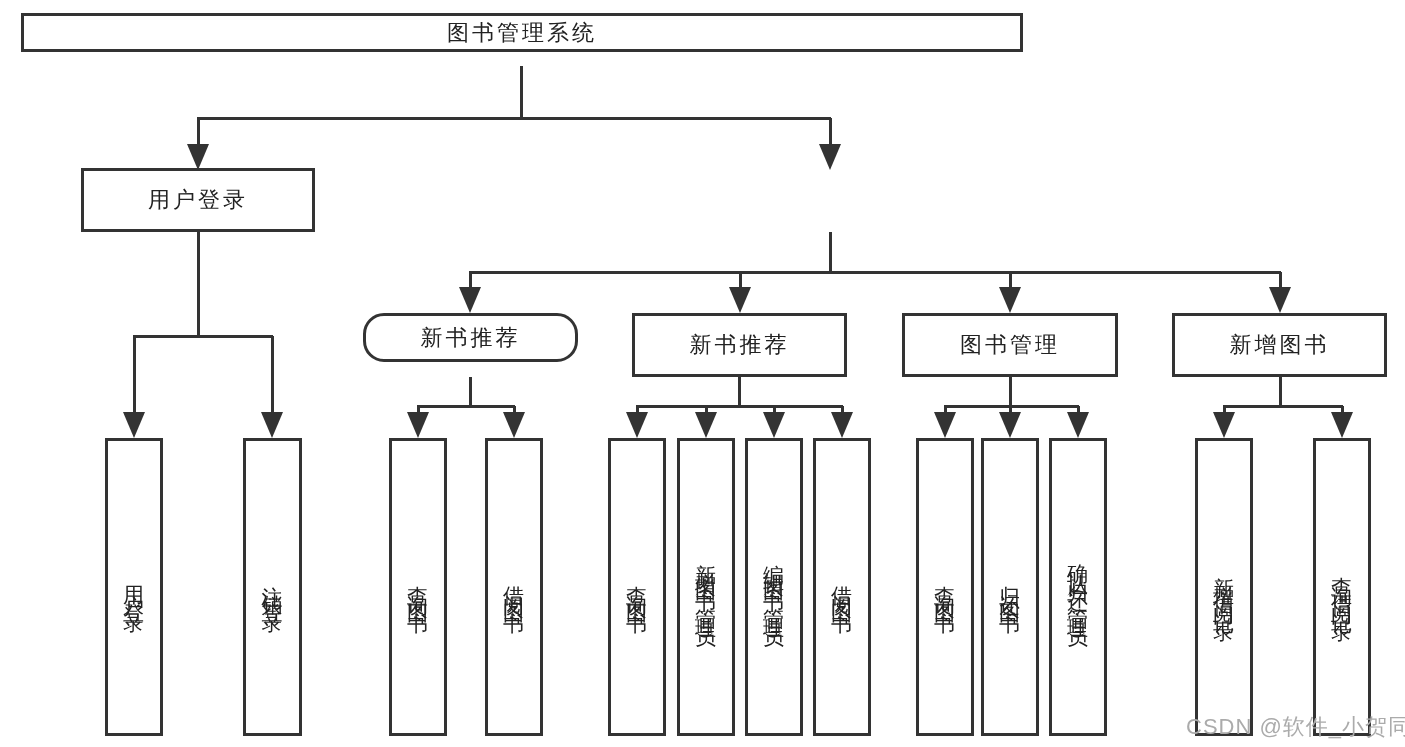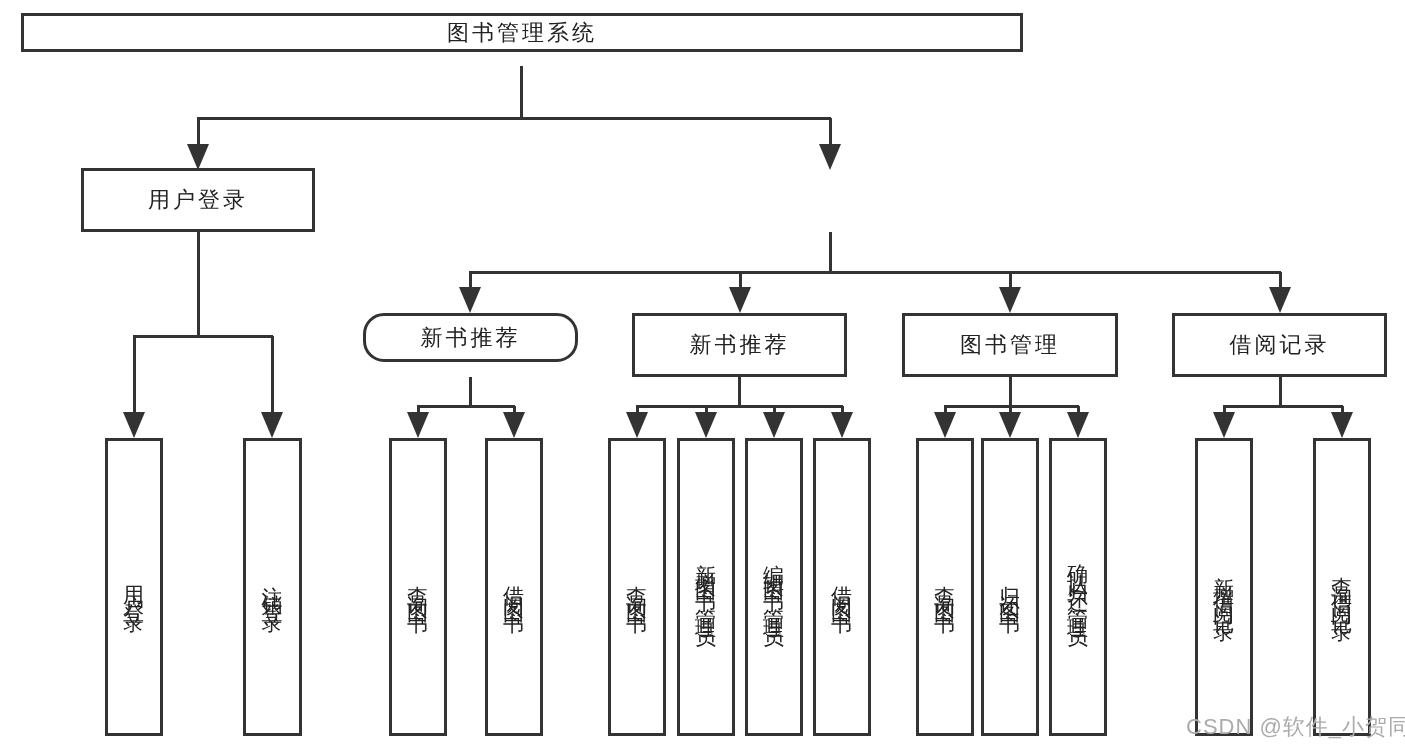--- a/index.html
+++ b/index.html
@@ -102,21 +102,21 @@
   <div class="hbox" style="left:363px;top:313px;width:215px;height:49px;border-radius:21px;">
     <span>新书推荐</span>
   </div>
   <div class="hbox" style="left:632px;top:313px;width:215px;height:64px;">
     <span>新书推荐</span>
   </div>
   <div class="hbox" style="left:902px;top:313px;width:216px;height:64px;">
     <span>图书管理</span>
   </div>
   <div class="hbox" style="left:1172px;top:313px;width:215px;height:64px;">
-    <span>借阅记录</span>
+    <span>新增图书</span>
   </div>
 
   <div class="vbox" style="left:105px;top:438px;width:58px;height:298px;">
     <span class="vtext">用户登录</span>
   </div>
   <div class="vbox" style="left:243px;top:438px;width:59px;height:298px;">
     <span class="vtext">注销登录</span>
   </div>
 
   <div class="vbox" style="left:389px;top:438px;width:58px;height:298px;">

